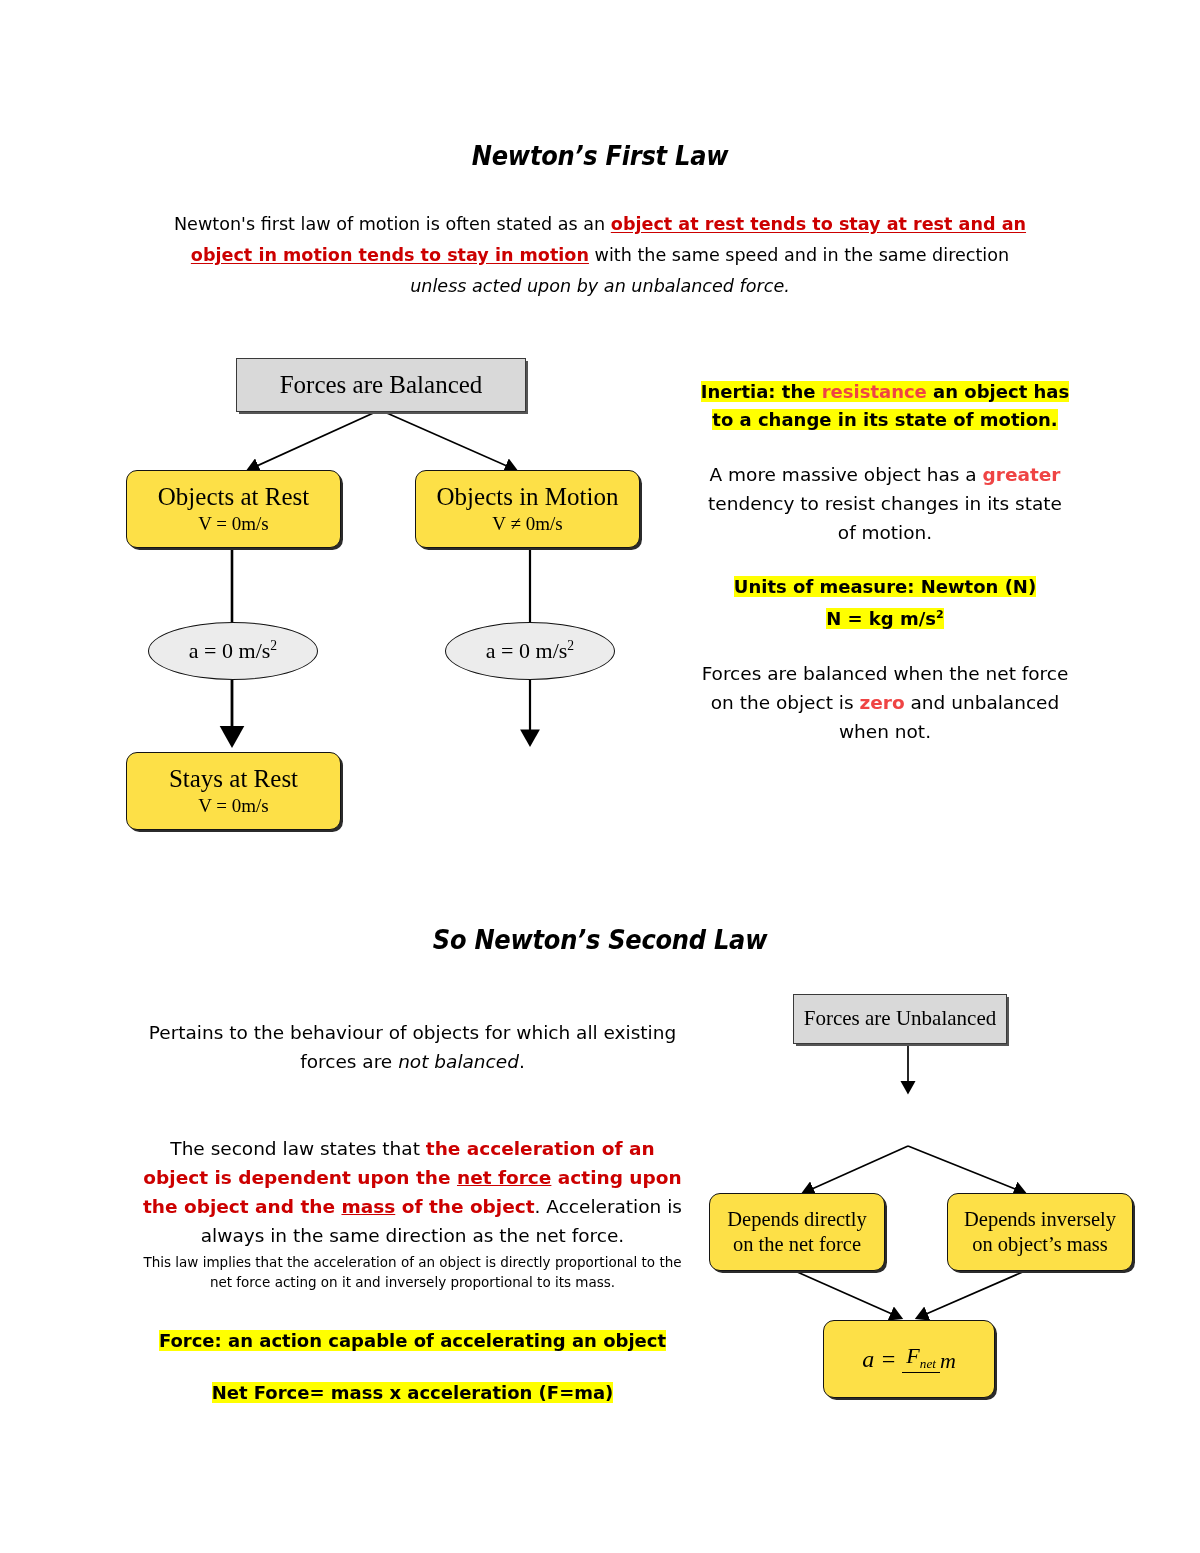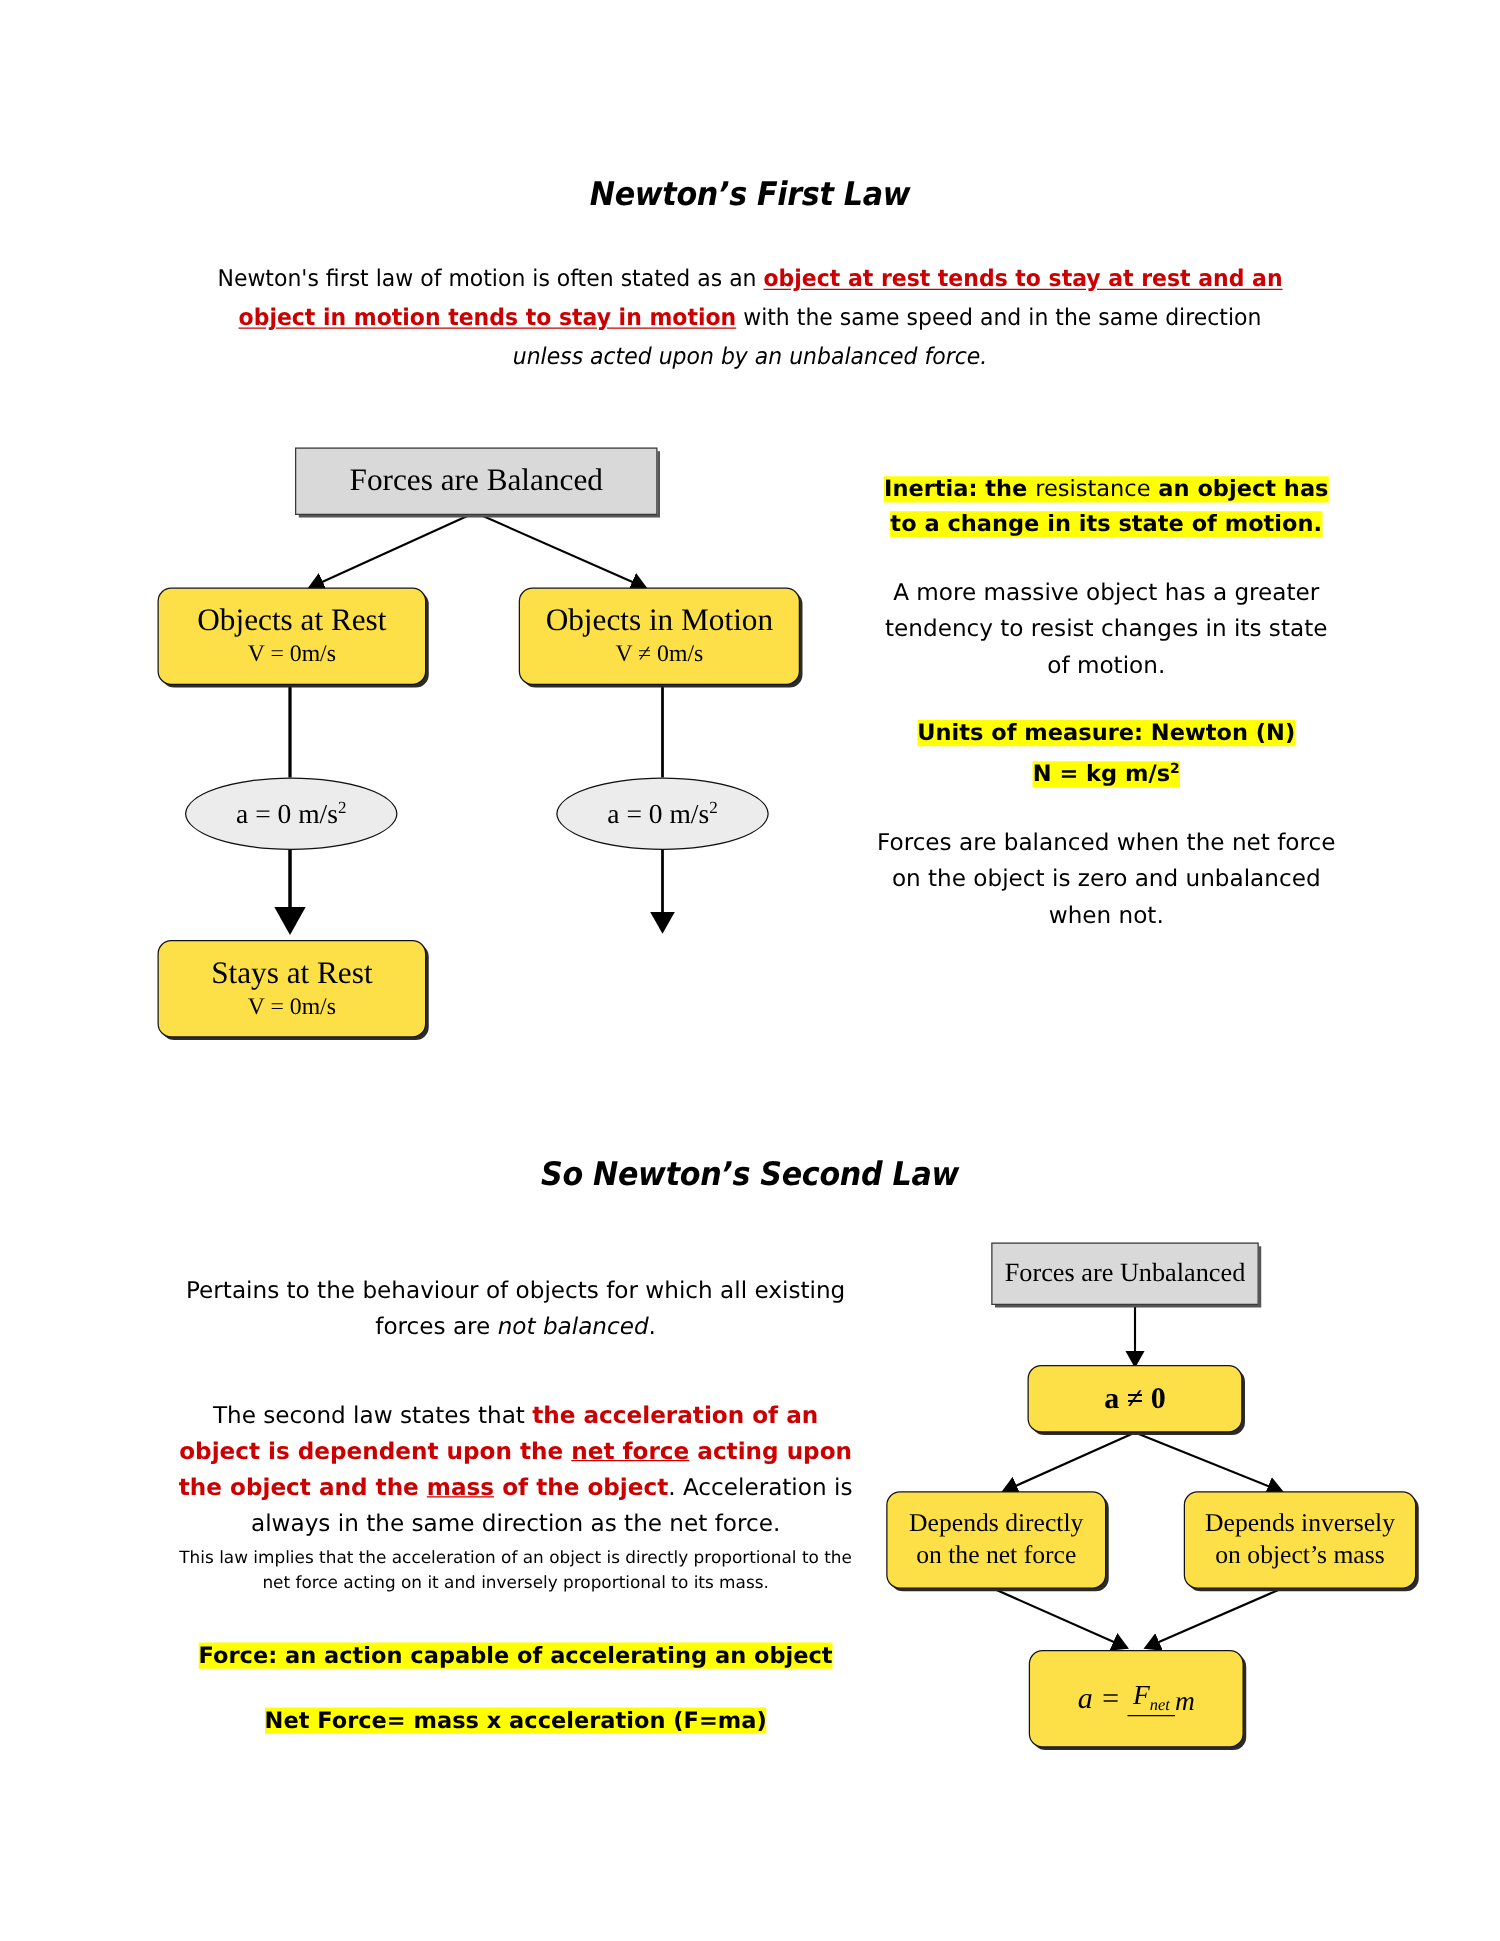--- a/index.html
+++ b/index.html
@@ -74,35 +74,35 @@
   }
   .note-hl .hl, .hl {
     background: #ffff00;
     box-decoration-break: clone;
     -webkit-box-decoration-break: clone;
   }
   .note-plain {
     font-size: 18.5px;
     line-height: 29px;
   }
-  .red-b { color: #000000; font-weight: normal; text-align: right; }
+  .red-b { color: #ef4444; font-weight: bold; text-align: right; }
 
   
   .second-col {
     position: absolute;
     top: 1018px;
     left: 140px;
     width: 545px;
     text-align: center;
     font-family: "DejaVu Sans", sans-serif;
   }
   .sec-p {
     font-size: 18.5px;
     line-height: 29px;
-    margin-bottom: 20px;
+    margin-bottom: 36px;
   }
   .sec-red {
     font-size: 18.5px;
     line-height: 29px;
   }
   .sec-red b { color: #cc0000; }
   .sec-red u { text-decoration: underline; }
   .sec-small {
     font-size: 13.5px;
     line-height: 20px;
@@ -309,23 +309,20 @@
 
       <path d="M100,283 L206,330" stroke="#000" stroke-width="1.7" fill="none" marker-end="url(#ah2)"></path>
 
       <path d="M330,283 L222,330" stroke="#000" stroke-width="1.7" fill="none" marker-end="url(#ah2)"></path>
     </svg>
 
     <div class="node square" style="left:98px; top:6px; width:214px; height:50px;text-align:right;">
       <span class="l1" style="font-size:21px;">Forces are Unbalanced</span>
     </div>
 
-    <div class="node" style="left:127px; top:104px; width:172px; height:54px;">
-      <span class="l1" style="font-size:24px; font-weight:bold;">a ≠ 0</span>
-    </div>
 
     <div class="node small" style="left:14px; top:205px; width:176px; height:78px;">
       <span class="l1">Depends directly</span>
       <span class="l2">on the net force</span>
     </div>
 
     <div class="node small" style="left:252px; top:205px; width:186px; height:78px;">
       <span class="l1">Depends inversely</span>
       <span class="l2">on object’s mass</span>
     </div>

